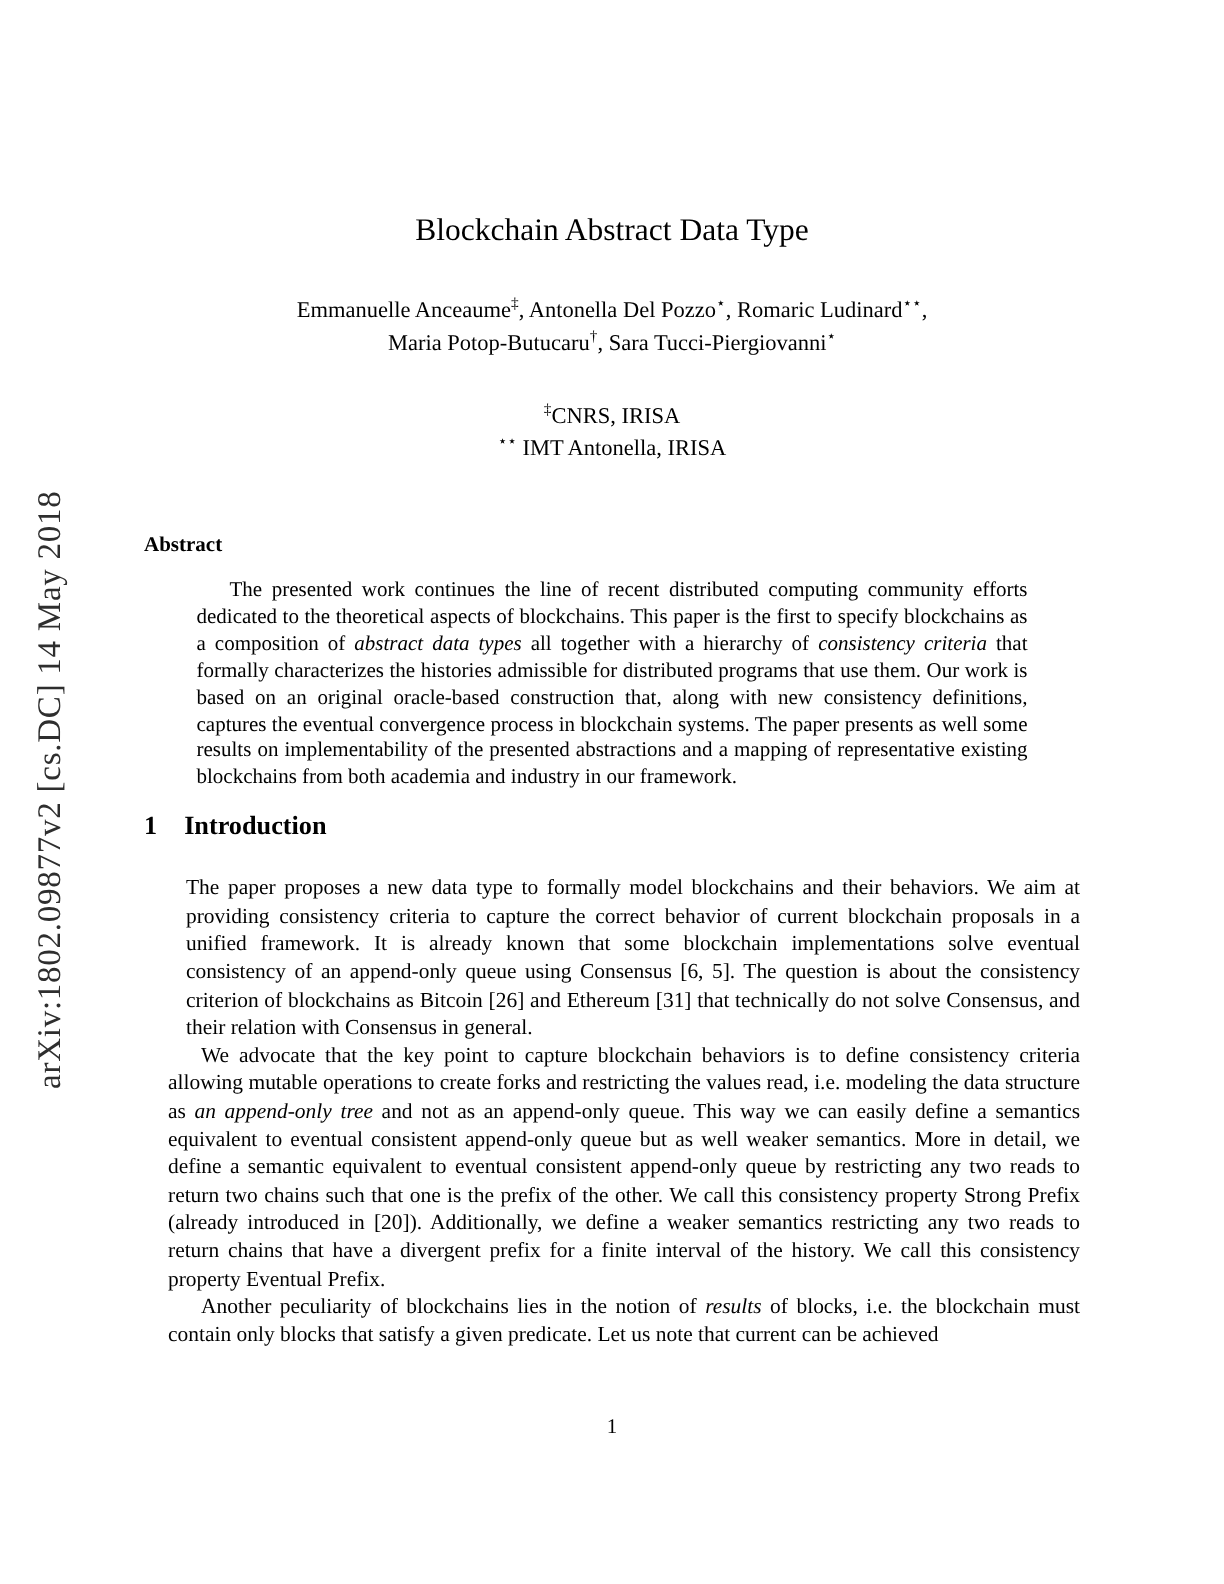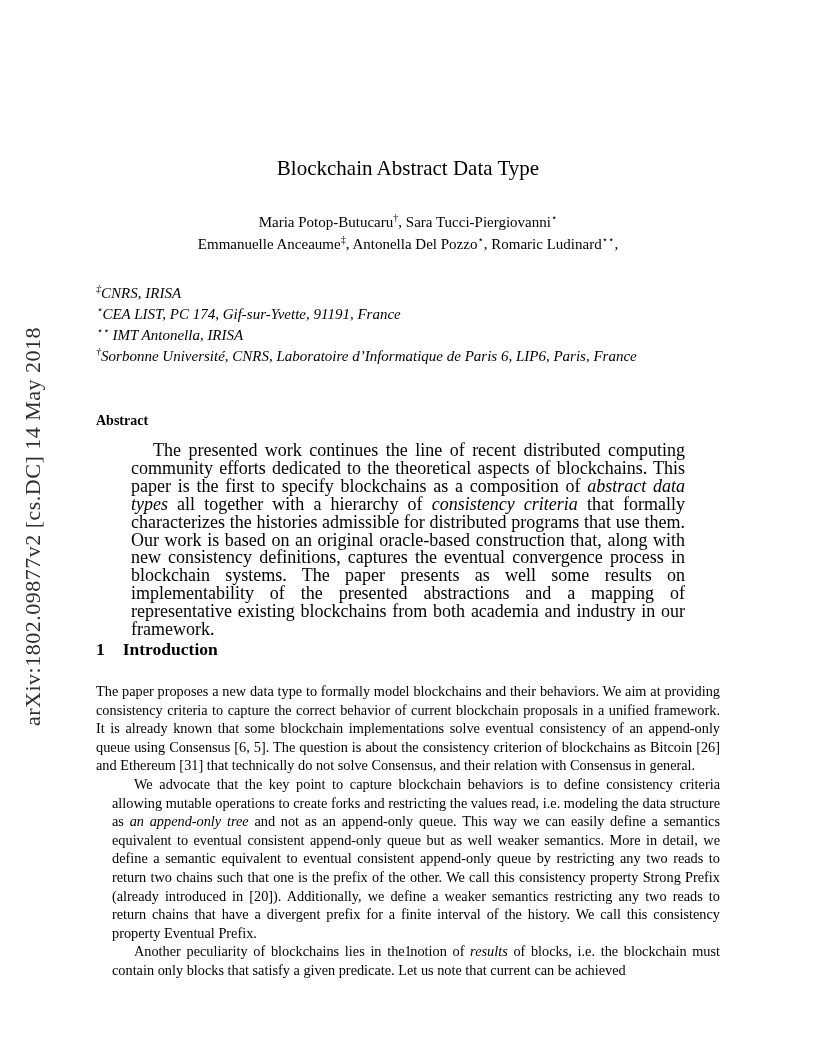--- a/index.html
+++ b/index.html
@@ -28,63 +28,63 @@
     color: #2e2e2e;
     white-space: nowrap;
   }
   .content {
     padding: 140px 96px 0 96px;
   }
   .title {
     font-size: 21px;
     font-weight: normal;
     text-align: center;
-    margin: 16px 0 30px 0;
+    margin: 1px 0 30px 0;
   }
   .authors {
     text-align: center;
     font-size: 15px;
     line-height: 22px;
   }
   .affiliations {
     margin-top: 28px;
-    text-align: left;
+    text-align: center;
     font-size: 15px;
     line-height: 21px;
-    font-style: italic;
   }
   .abstract-label {
     margin-top: 46px;
     text-align: left;
     font-weight: bold;
     font-size: 14px;
   }
   .abstract-body {
-    margin: 13px 35px 0 35px;
-    font-size: 18px;
+    margin: 13px 35px 12px 35px;
+    font-size: 14px;
     line-height: 17.9px;
     text-align: justify;
     text-indent: 22px;
   }
   .section-heading {
     font-size: 17.5px;
     font-weight: bold;
   }
   .section-heading .secnum {
     margin-right: 18px;
   }
   .body-par {
     margin: 0;
     font-size: 14.3px;
     line-height: 18.6px;
     text-align: justify;
   }
   .body-par.first {
     margin-top: 22px;
     text-indent: 0;
+    margin-left: 28px;
   }
   .body-par.indented {
     text-indent: 22px;
     margin-left: 16px;
   }
   .it { font-style: italic; }
   sup {
     font-size: 68%;
     line-height: 0;
   }
@@ -102,29 +102,27 @@
 
 <div class="page">
 
   <div class="arxiv-watermark">arXiv:1802.09877v2  [cs.DC]  14 May 2018</div>
 
   <div class="content">
 
     <h1 class="title">Blockchain Abstract Data Type</h1>
 
     <div class="authors">
+      <div><span>Emmanuelle Anceaume</span><sup>‡</sup><span>, Antonella Del Pozzo</span><sup>⋆</sup><span>, Romaric Ludinard</span><sup>⋆⋆</sup><span>,</span></div>
       <div><span>Maria Potop-Butucaru</span><sup>†</sup><span>, Sara Tucci-Piergiovanni</span><sup>⋆</sup></div>
-      <div><span>Emmanuelle Anceaume</span><sup>‡</sup><span>, Antonella Del Pozzo</span><sup>⋆</sup><span>, Romaric Ludinard</span><sup>⋆⋆</sup><span>,</span></div>
     </div>
 
     <div class="affiliations">
       <div><sup>‡</sup><span>CNRS, IRISA</span></div>
-      <div><sup>⋆</sup><span>CEA LIST, PC 174, Gif-sur-Yvette, 91191, France</span></div>
       <div><sup>⋆⋆</sup><span> IMT Antonella, IRISA</span></div>
-      <div><sup>†</sup><span>Sorbonne Université, CNRS, Laboratoire d’Informatique de Paris 6, LIP6, Paris, France</span></div>
     </div>
 
     <div class="abstract-label">Abstract</div>
 
     <div class="abstract-body"><span>The presented work continues the line of recent distributed computing community efforts dedicated to the theoretical aspects of blockchains.  This paper is the first to specify blockchains as a composition of </span><span class="it">abstract data types</span><span> all together with a hierarchy of </span><span class="it">consistency criteria</span><span> that formally characterizes the histories admissible for distributed programs that use them.  Our work is based on an original oracle-based construction that, along with new consistency definitions, captures the eventual convergence process in blockchain systems. The paper presents as well some results on implementability of the presented abstractions and a mapping of representative existing blockchains from both academia and industry in our framework.</span></div>
 
     <div class="section-heading">
       <span class="secnum">1</span><span>Introduction</span>
     </div>
 

